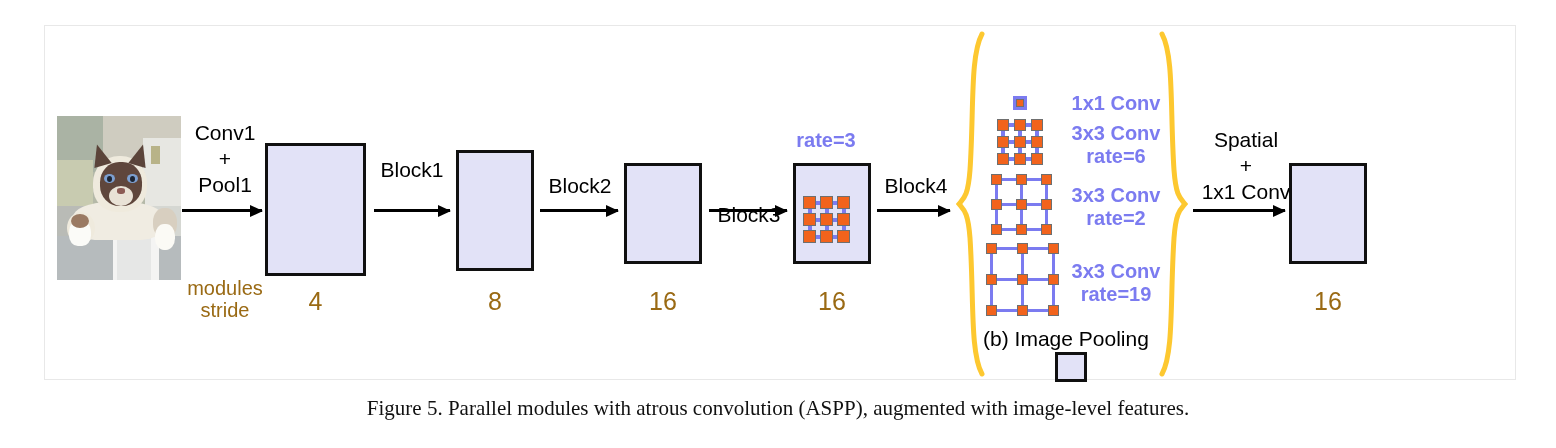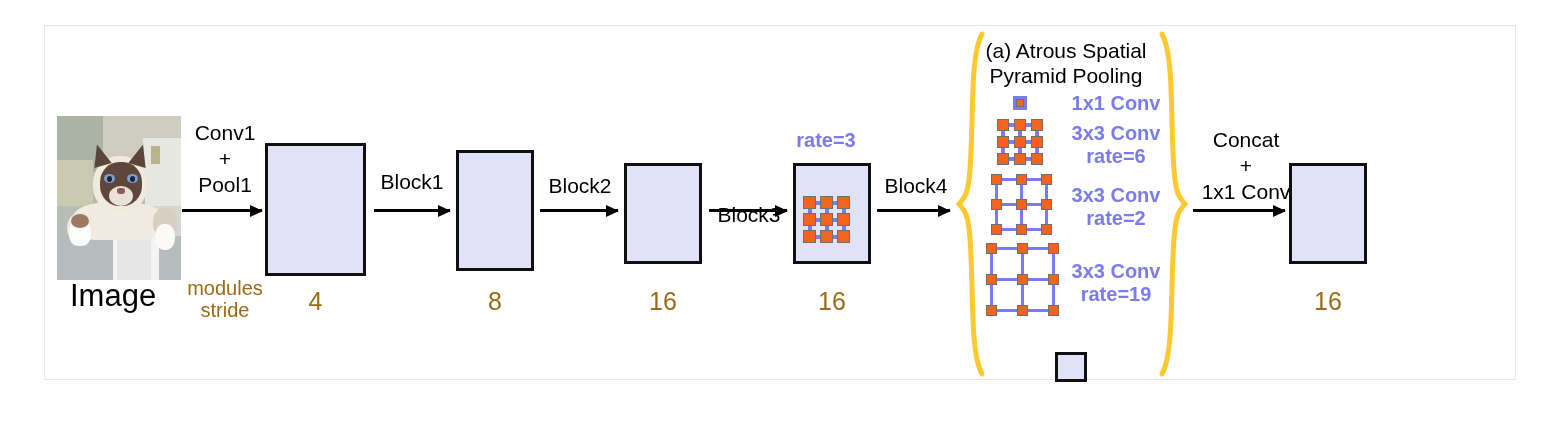--- a/index.html
+++ b/index.html
@@ -78,34 +78,33 @@
 
     <div class="p" style="left:52px;top:70px;width:24px;height:20px;background:#e9e2d6;border-radius:50%;"></div>
     <div class="p" style="left:60px;top:72px;width:8px;height:6px;background:#8c5b55;border-radius:40%;"></div>
 
     <div class="p" style="left:47px;top:58px;width:11px;height:9px;background:#7c9fd0;border-radius:50%;"></div>
     <div class="p" style="left:70px;top:58px;width:11px;height:9px;background:#7c9fd0;border-radius:50%;"></div>
     <div class="p" style="left:50px;top:60px;width:5px;height:6px;background:#1c2433;border-radius:50%;"></div>
     <div class="p" style="left:73px;top:60px;width:5px;height:6px;background:#1c2433;border-radius:50%;"></div>
   </div>
 
-  <div class="imgword" style="left:70px;top:279px;">Image</div>
 
   <div class="lbl c" style="left:183px;top:120px;width:84px;">Conv1</div>
   <div class="lbl c" style="left:183px;top:146px;width:84px;">+</div>
   <div class="lbl c" style="left:183px;top:172px;width:84px;">Pool1</div>
   <div class="arrow" style="left:182px;top:209px;width:80px;"></div>
 
   <div class="stride" style="left:178px;top:276px;width:94px;">modules</div>
   <div class="stride" style="left:178px;top:298px;width:94px;text-align:center;">stride</div>
 
   <div class="fmap" style="left:265px;top:143px;width:101px;height:133px;"></div>
   <div class="osnum" style="left:265px;top:288px;width:101px;">4</div>
 
-  <div class="lbl c" style="left:370px;top:169px;width:84px;text-align:center;">Block1</div>
+  <div class="lbl c" style="left:370px;top:157px;width:84px;text-align:center;">Block1</div>
   <div class="arrow" style="left:374px;top:209px;width:76px;"></div>
 
   <div class="fmap" style="left:456px;top:150px;width:78px;height:121px;"></div>
   <div class="osnum" style="left:456px;top:288px;width:78px;">8</div>
 
   <div class="lbl c" style="left:538px;top:173px;width:84px;">Block2</div>
   <div class="arrow" style="left:540px;top:209px;width:78px;"></div>
 
   <div class="fmap" style="left:624px;top:163px;width:78px;height:101px;"></div>
   <div class="osnum" style="left:624px;top:288px;width:78px;">16</div>
@@ -139,22 +138,20 @@
   <div class="arrow" style="left:877px;top:209px;width:73px;"></div>
 
   <svg class="abs" style="left:956px;top:30px;width:30px;height:348px;" viewBox="0 0 30 348" preserveAspectRatio="none">
     <path d="M26 4 C14 26 18 80 14 140 C12 166 8 168 3 174 C8 180 12 182 14 208 C18 268 14 322 26 344" fill="none" stroke="#fdc830" stroke-width="5" stroke-linecap="round"></path>
   </svg>
 
   <svg class="abs" style="left:1158px;top:30px;width:30px;height:348px;" viewBox="0 0 30 348" preserveAspectRatio="none">
     <path d="M4 4 C16 26 12 80 16 140 C18 166 22 168 27 174 C22 180 18 182 16 208 C12 268 16 322 4 344" fill="none" stroke="#fdc830" stroke-width="5" stroke-linecap="round"></path>
   </svg>
 
-  <div class="asppttl" style="left:966px;top:38px;width:200px;">(a) Atrous Spatial</div>
-  <div class="asppttl" style="left:966px;top:63px;width:200px;">Pyramid Pooling</div>
 
   <div class="grid" style="left:1013px;top:96px;width:14px;height:14px;">
     <div class="gline" style="left:0px;top:0px;width:14px;height:14px;"></div>
     <div class="dot" style="left:3px;top:3px;width:8px;height:8px;"></div>
   </div>
   <div class="blue" style="left:1060px;top:92px;width:112px;">1x1 Conv</div>
 
   <div class="grid" style="left:997px;top:119px;width:46px;height:46px;">
     <div class="gline" style="left:5px;top:4px;width:36px;height:4px;"></div>
     <div class="gline" style="left:5px;top:21px;width:36px;height:4px;"></div>
@@ -208,24 +205,26 @@
     <div class="dot" style="left:0px;top:31px;width:11px;height:11px;"></div>
     <div class="dot" style="left:31px;top:31px;width:11px;height:11px;"></div>
     <div class="dot" style="left:62px;top:31px;width:11px;height:11px;"></div>
     <div class="dot" style="left:0px;top:62px;width:11px;height:11px;"></div>
     <div class="dot" style="left:31px;top:62px;width:11px;height:11px;"></div>
     <div class="dot" style="left:62px;top:62px;width:11px;height:11px;"></div>
   </div>
   <div class="blue" style="left:1058px;top:260px;width:116px;">3x3 Conv</div>
   <div class="blue" style="left:1058px;top:283px;width:116px;">rate=19</div>
 
+  <div class="asppttl" style="left:966px;top:326px;width:200px;">(b) Image Pooling</div>
   <div class="fmap" style="left:1055px;top:352px;width:32px;height:30px;"></div>
 
-  <div class="lbl c" style="left:1192px;top:127px;width:108px;">Concat</div>
+  <div class="lbl c" style="left:1192px;top:127px;width:108px;">Spatial</div>
   <div class="lbl c" style="left:1192px;top:153px;width:108px;">+</div>
   <div class="lbl c" style="left:1190px;top:179px;width:112px;">1x1 Conv</div>
   <div class="arrow" style="left:1193px;top:209px;width:92px;"></div>
 
   <div class="fmap" style="left:1289px;top:163px;width:78px;height:101px;"></div>
   <div class="osnum" style="left:1289px;top:288px;width:78px;">16</div>
 
+  <div class="caption">Figure 5. Parallel modules with atrous convolution (ASPP), augmented with image-level features.</div>
 
 </div>
 
 </body></html>

